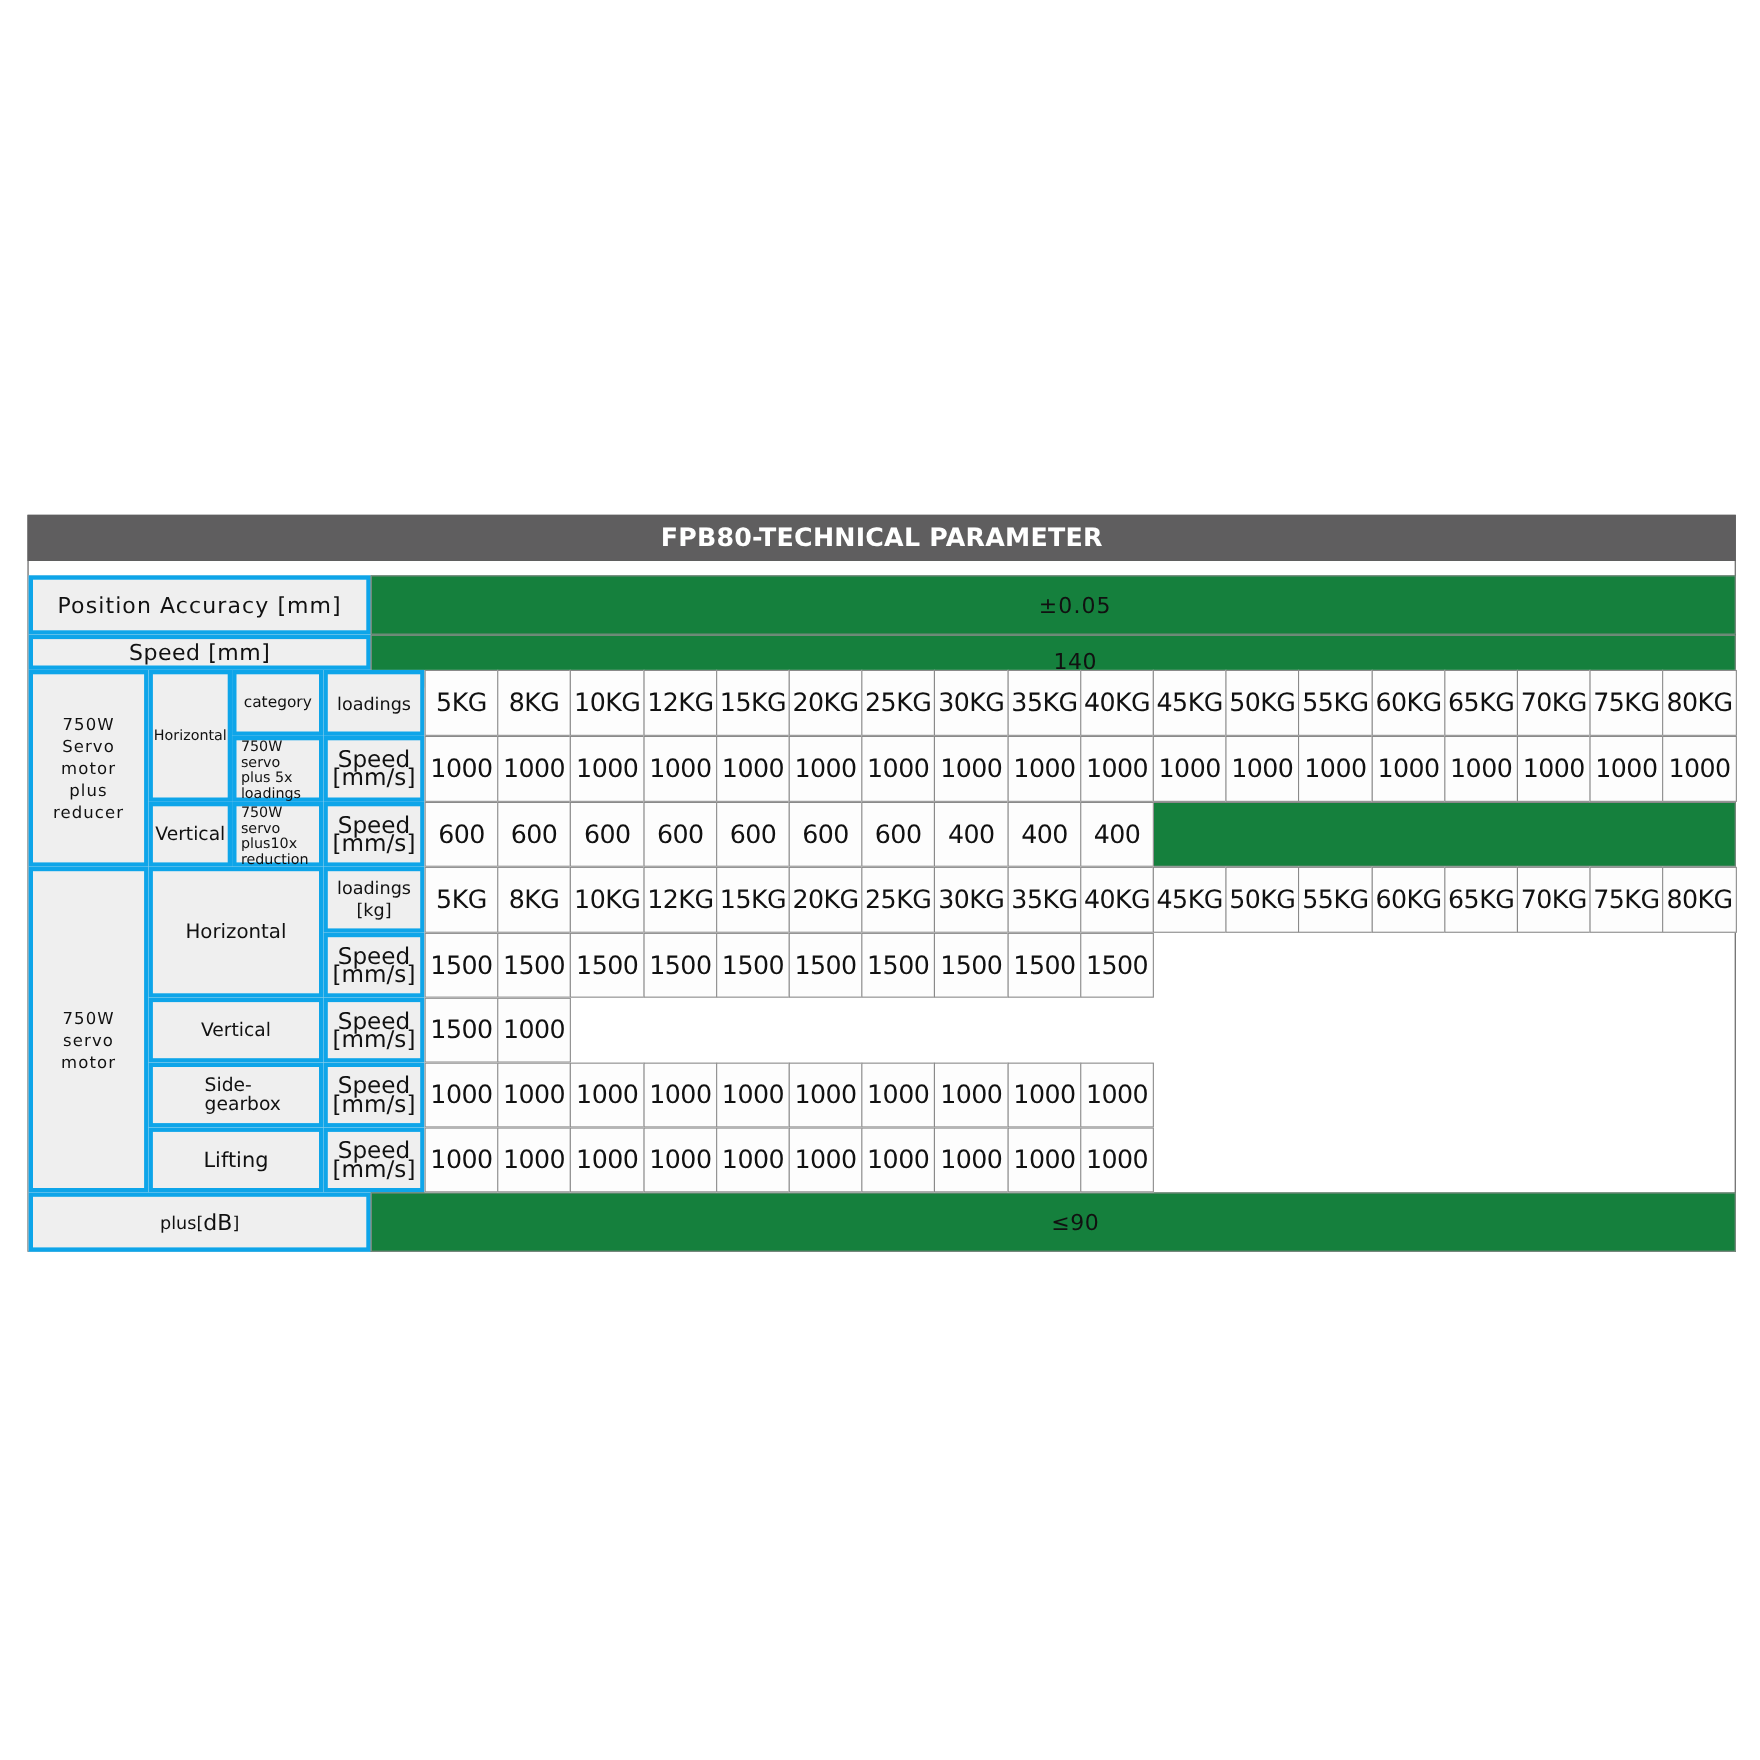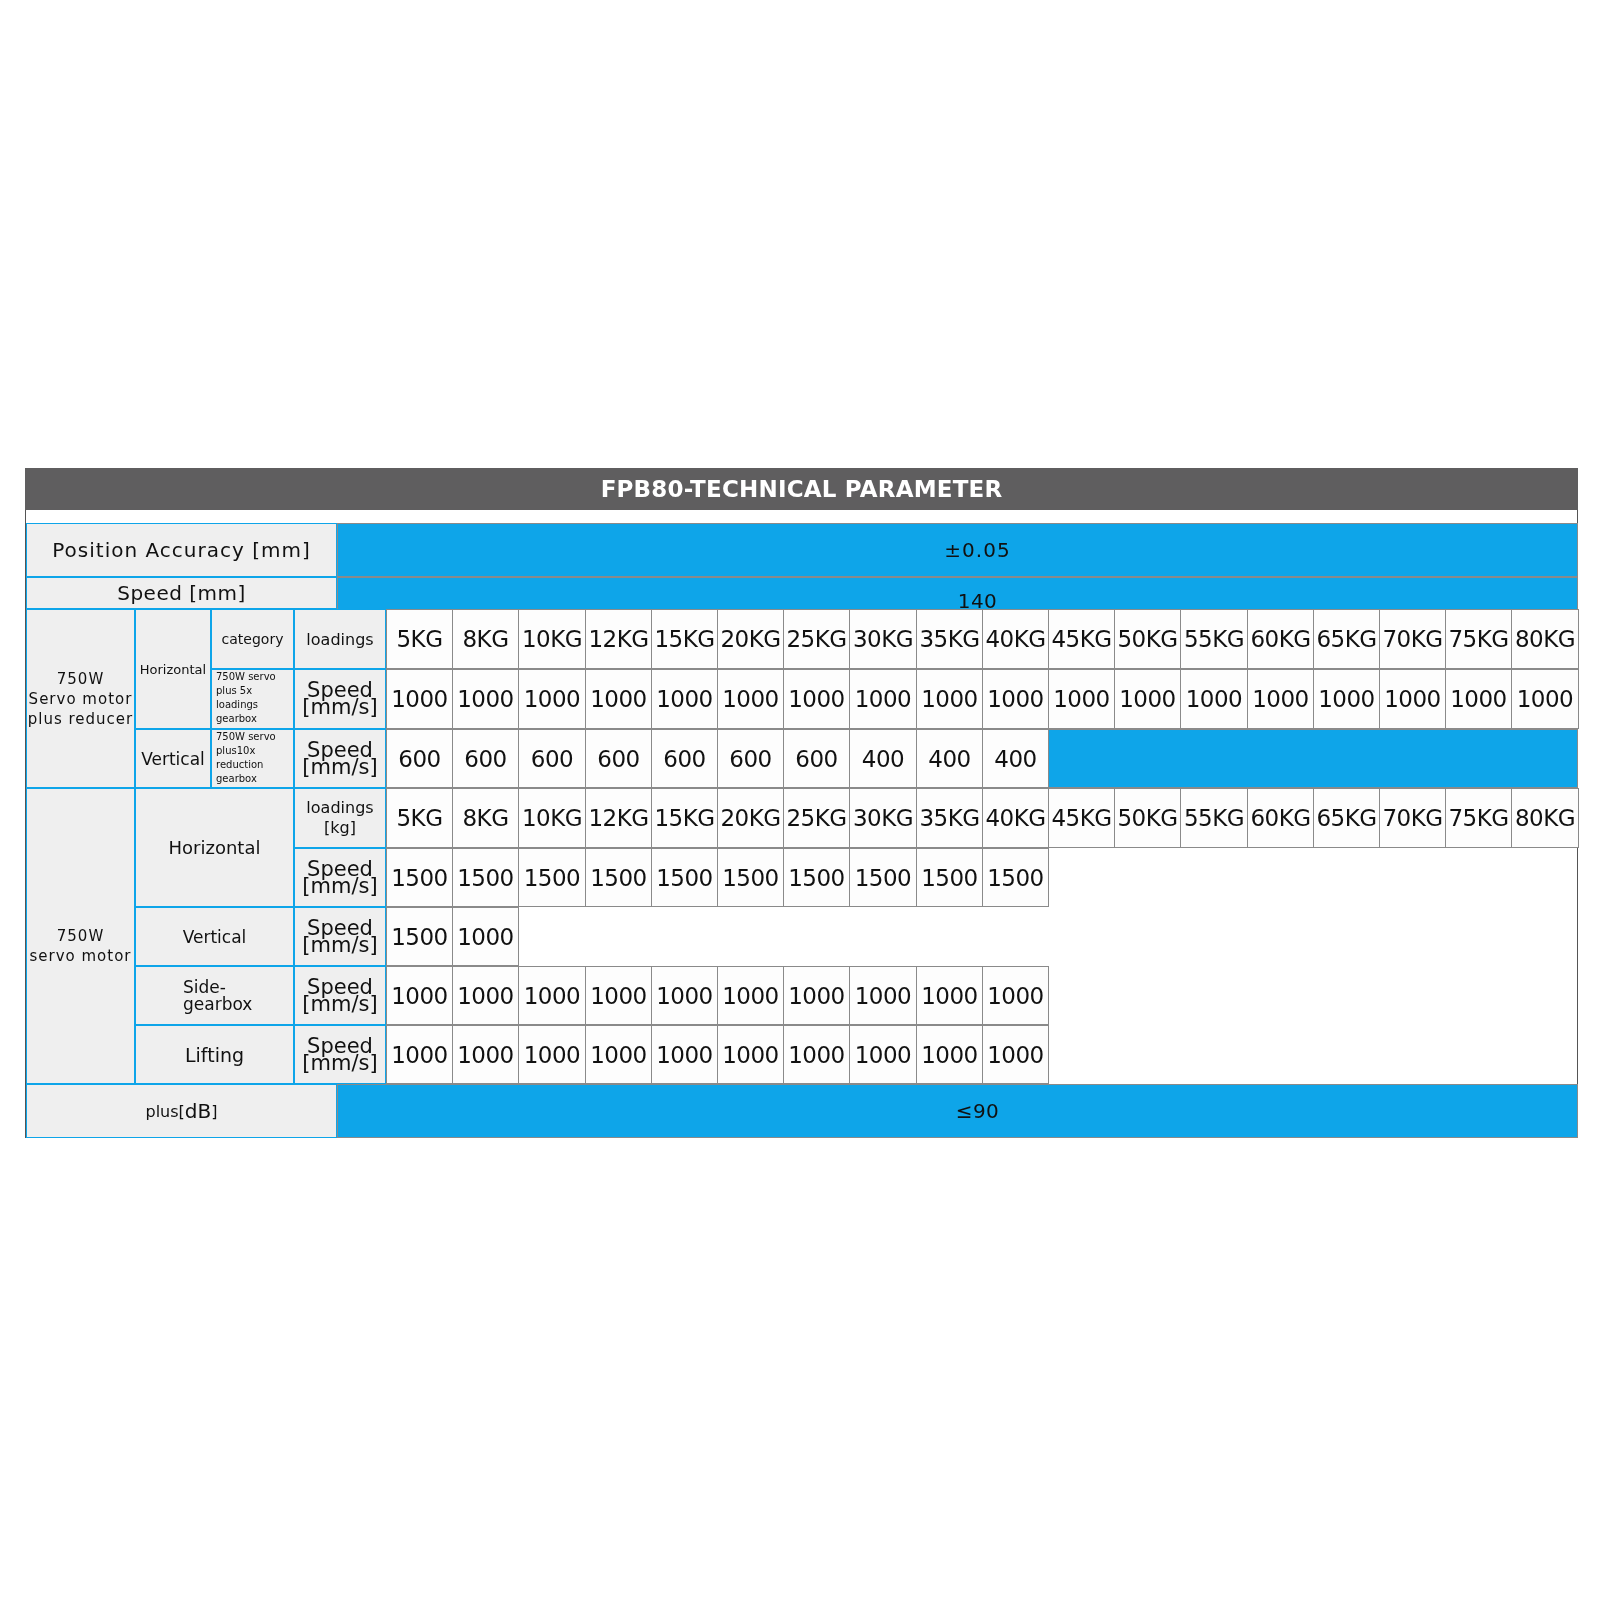--- a/index.html
+++ b/index.html
@@ -1,27 +1,27 @@
 <!DOCTYPE html>
 <html><head>
 <meta charset="utf-8">
 <style>
   html, body { margin:0; padding:0; background:#ffffff; }
   body { width:1600px; height:1600px; position:relative; overflow:hidden;
          font-family:"DejaVu Sans", "Liberation Sans", sans-serif; color:#111; }
   .abs { position:absolute; box-sizing:border-box; display:flex; align-items:center; justify-content:center; text-align:center; }
   .frame { position:absolute; left:25px; top:468px; width:1553px; height:670px; border:1.5px solid #555; box-sizing:border-box; }
   .title-bar { left:25px; top:468px; width:1553px; height:42px; background:#5f5e5f; color:#fff; font-weight:bold; font-size:23px; letter-spacing:0.2px; }
-  .lbl { background:#efefef; border:1px solid #0ea5e9; }
-  .val { background:#0ea5e9; border:1px solid #8a8a8a;padding-left:40px; }
+  .lbl { background:#efefef; border:4px solid #0ea5e9; }
+  .val { background:#15803d; border:1px solid #8a8a8a;padding-left:40px; }
   .cell { background:#fdfdfd; border:1px solid #8a8a8a; font-size:23px; letter-spacing:-0.5px; white-space:nowrap; overflow:hidden; }
   .big { font-size:20px; letter-spacing:0.5px; }
   .mid { font-size:17px; line-height:20px; }
   .small { font-size:21px; line-height:17px; }
-  .tiny { font-size:10px; line-height:14px; justify-content:flex-start; text-align:left; padding-left:4px; }
+  .tiny { font-size:13px; line-height:14px; justify-content:flex-start; text-align:left; padding-left:4px; }
   .wide-ls { letter-spacing:1px; }
 </style>
 </head>
 <body>
 
 <div class="frame"></div>
 
 <div class="abs title-bar">FPB80-TECHNICAL PARAMETER</div>
 
 <div class="abs lbl big wide-ls" style="left:26px;top:523px;width:311px;height:54px;">Position Accuracy [mm]</div>

